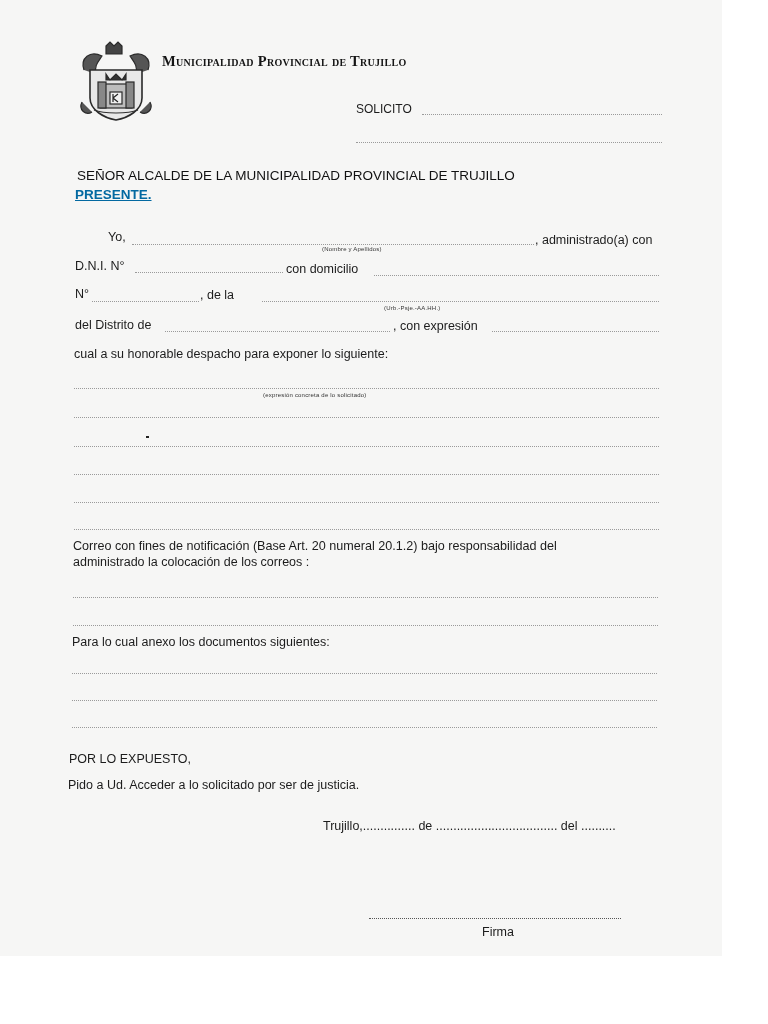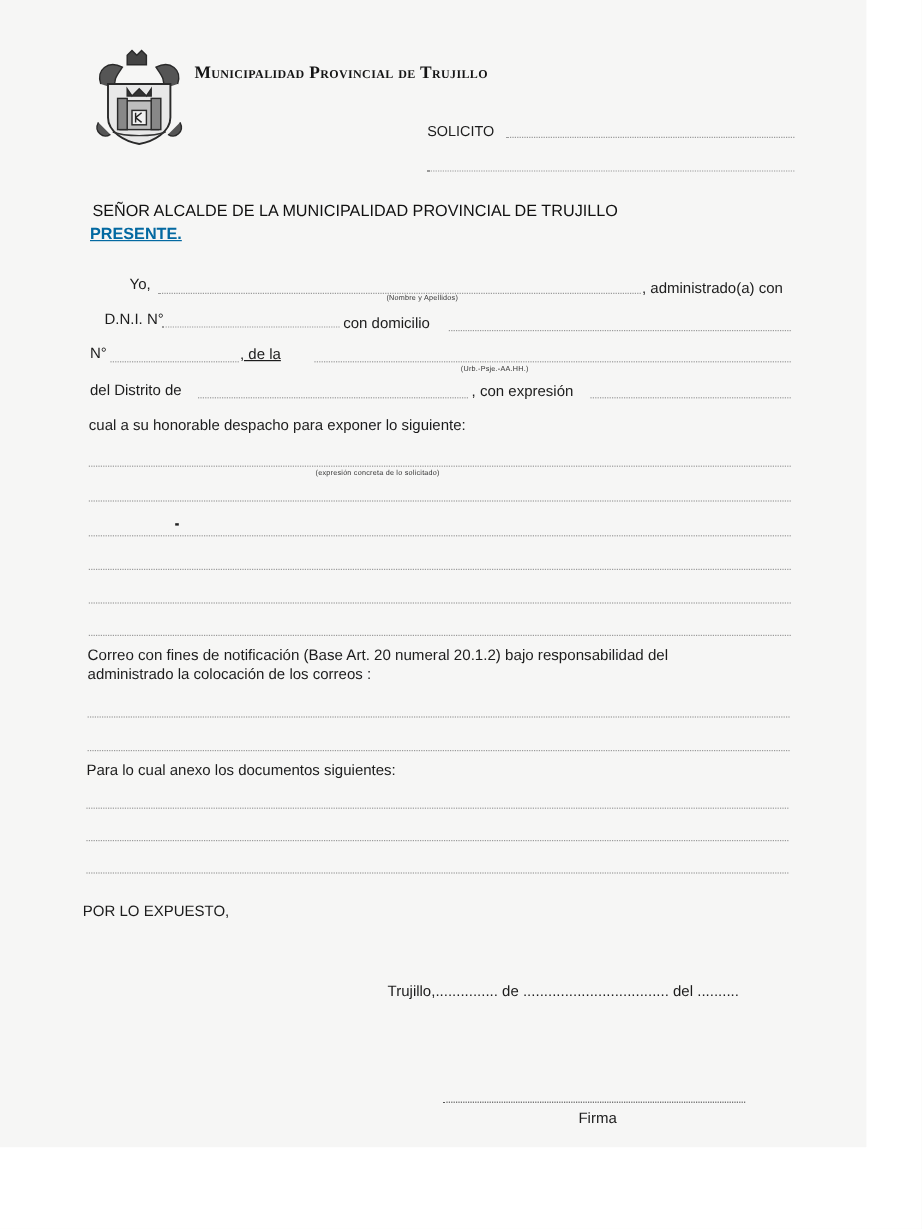--- a/index.html
+++ b/index.html
@@ -60,28 +60,28 @@
   <div class="dotline" style="left:356px; top:142px; width:306px;"></div>
 
   <div class="abs addressee" style="left:77px; top:168px;">SEÑOR ALCALDE DE LA MUNICIPALIDAD PROVINCIAL DE TRUJILLO</div>
   <div class="abs presente" style="left:75px; top:187px;">PRESENTE.</div>
 
   <div class="abs txt" style="left:108px; top:230px;">Yo,</div>
   <div class="dotline" style="left:132px; top:244px; width:402px;"></div>
   <div class="abs hint" style="left:322px; top:246px;">(Nombre y Apellidos)</div>
   <div class="abs txt" style="left:535px; top:233px;">, administrado(a) con</div>
 
-  <div class="abs txt" style="left:75px; top:259px;margin-left:12px;">D.N.I. N°</div>
+  <div class="abs txt" style="left:75px; top:259px;">D.N.I. N°</div>
   <div class="dotline" style="left:135px; top:272px; width:148px;"></div>
   <div class="abs txt" style="left:286px; top:262px;">con domicilio</div>
   <div class="dotline" style="left:374px; top:275px; width:285px;"></div>
 
   <div class="abs txt" style="left:75px; top:287px;">N°</div>
   <div class="dotline" style="left:92px; top:301px; width:107px;"></div>
-  <div class="abs txt" style="left:200px; top:288px;text-decoration:underline;">, de la</div>
+  <div class="abs txt" style="left:200px; top:288px;">, de la</div>
   <div class="dotline" style="left:262px; top:301px; width:397px;"></div>
   <div class="abs hint" style="left:384px; top:305px;">(Urb.-Psje.-AA.HH.)</div>
 
   <div class="abs txt" style="left:75px; top:318px;">del Distrito de</div>
   <div class="dotline" style="left:165px; top:331px; width:225px;"></div>
   <div class="abs txt" style="left:393px; top:319px;">, con expresión</div>
   <div class="dotline" style="left:492px; top:331px; width:167px;"></div>
 
   <div class="abs txt" style="left:74px; top:347px;">cual  a su honorable despacho para exponer lo siguiente:</div>
   <div class="dotline" style="left:74px; top:388px; width:585px;"></div>
@@ -97,20 +97,21 @@
   <div class="abs txt" style="left:73px; top:555px;text-align:right;">administrado la colocación de los correos :</div>
   <div class="dotline" style="left:73px; top:597px; width:585px;"></div>
   <div class="dotline" style="left:73px; top:625px; width:585px;"></div>
 
   <div class="abs txt" style="left:72px; top:635px;">Para lo cual anexo los documentos siguientes:</div>
   <div class="dotline" style="left:72px; top:673px; width:585px;"></div>
   <div class="dotline" style="left:72px; top:700px; width:585px;"></div>
   <div class="dotline" style="left:72px; top:727px; width:585px;"></div>
 
   <div class="abs txt" style="left:69px; top:752px;">POR LO EXPUESTO,</div>
+  <div class="abs txt" style="left:68px; top:778px;">Pido a Ud. Acceder  a lo solicitado por ser de justicia.</div>
 
   <div class="abs txt" style="left:323px; top:819px;">
     <span>Trujillo,</span><span>...............</span>
     <span>de</span>
     <span>...................................</span>
     <span>del</span>
     <span>..........</span>
   </div>
 
   <div class="dotline dark" style="left:369px; top:918px; width:252px;"></div>

